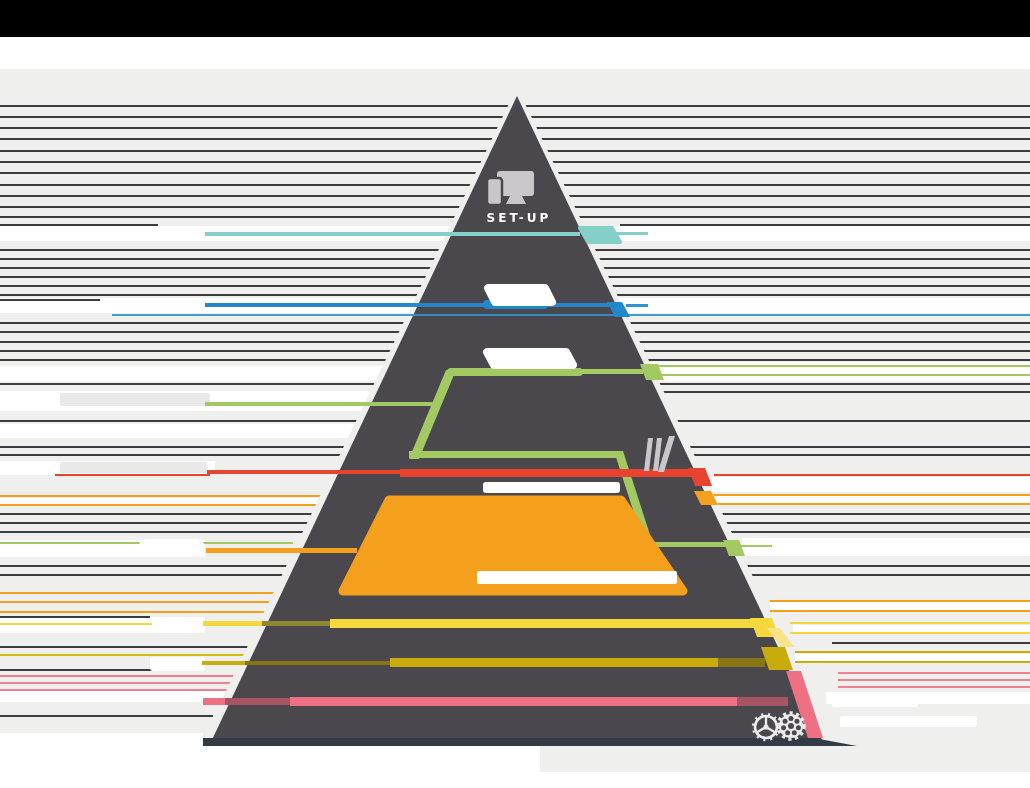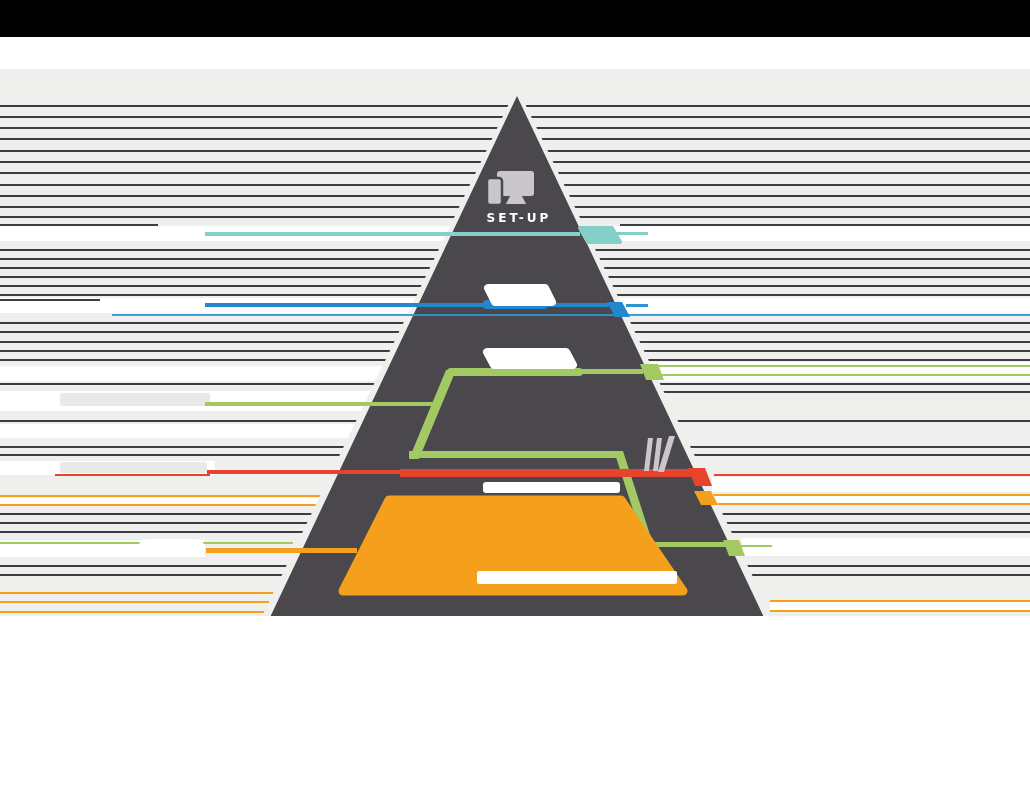--- a/index.html
+++ b/index.html
@@ -1,16 +1,16 @@
 <!DOCTYPE html>
 <html style="--black: #000000; --white: #ffffff; --bg: #efefee; --line: #3d3c41; --pyr: #4a474d; --navy: #333b46; --teal: #85cfc9; --blue: #2288cc; --blueLight: #2f93d0; --green: #a3ca62; --red: #e8432f; --orange: #f5a01d; --yellow: #f5d73e; --yellowDark: #8f8733; --yellowPale: #f7e388; --mustard: #c9ac0b; --mustardDark: #877714; --mustardL: #d4b90e; --pink: #ed7183; --pinkDark: #a55563; --pinkLight: #ef8092; --icon: #c9c7ca; --gear: #ececec; --patch: #e9e9e9;"><head>
 <meta charset="utf-8">
 <style>
   html,body{margin:0;padding:0;background:#fff;}
-  #stage{position:relative;width:1030px;height:616px;overflow:hidden;
+  #stage{position:relative;width:1030px;height:788px;overflow:hidden;
          font-family:"DejaVu Sans","Liberation Sans",sans-serif;}
   svg{display:block;}
   text.setup{font-family:"DejaVu Sans","Liberation Sans",sans-serif;
              font-weight:bold;font-size:12px;letter-spacing:3px;}
 </style>
 </head>
 <body>
 
 <div id="stage">
 <svg width="1030" height="788" viewBox="0 0 1030 788">

